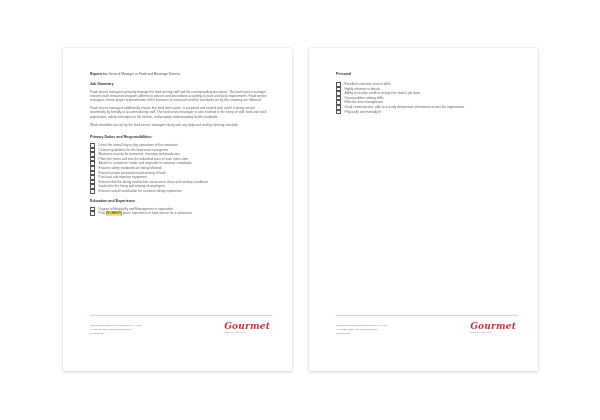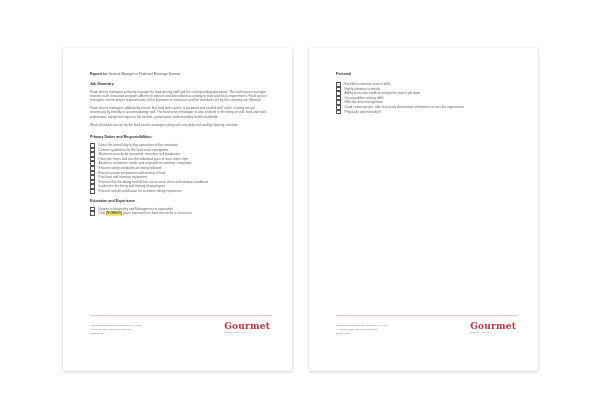--- a/index.html
+++ b/index.html
@@ -11,21 +11,21 @@
   .line{font-size:3.3px;line-height:4.6px;color:#555;white-space:nowrap;}
   .label{font-weight:bold;color:#333;}
   .heading{font-size:3.6px;font-weight:bold;color:#333;margin-top:4px;margin-bottom:4px;}
   .para{font-size:3.2px;line-height:4.2px;color:#666;margin-bottom:4px;white-space:normal;width:178px;}
   .list{list-style:none;margin:0;padding:0;}
   .list li{font-size:3.2px;line-height:4.4px;color:#666;display:flex;align-items:center;white-space:nowrap;}
   .check{display:inline-block;width:2.6px;height:2.6px;border:0.5px solid #555;margin-right:4px;flex:0 0 auto;}
   .hl{background:#f5e66b;color:#333;}
   .footer{position:absolute;left:27px;right:20px;top:267px;border-top:0.6px solid #f1c9c9;padding-top:8px;height:28px;}
   .addr{font-size:2.4px;line-height:3.8px;color:#777;}
-  .logo{position:absolute;right:2px;top:6px;text-align:left;}
+  .logo{position:absolute;right:2px;top:6px;text-align:left;font-style:italic;}
   .logo-main{font-family:"DejaVu Serif",serif;font-size:9px;font-weight:bold;color:#c9323a;line-height:9px;letter-spacing:0.2px;}
   .logo-sub{font-size:2.3px;letter-spacing:0.6px;color:#777;}
 </style>
 </head>
 <body>
 
 <div class="page" id="page1">
   <div class="content">
     <div class="line" style="margin-bottom:5px;">
       <span class="label">Reports to:</span>

